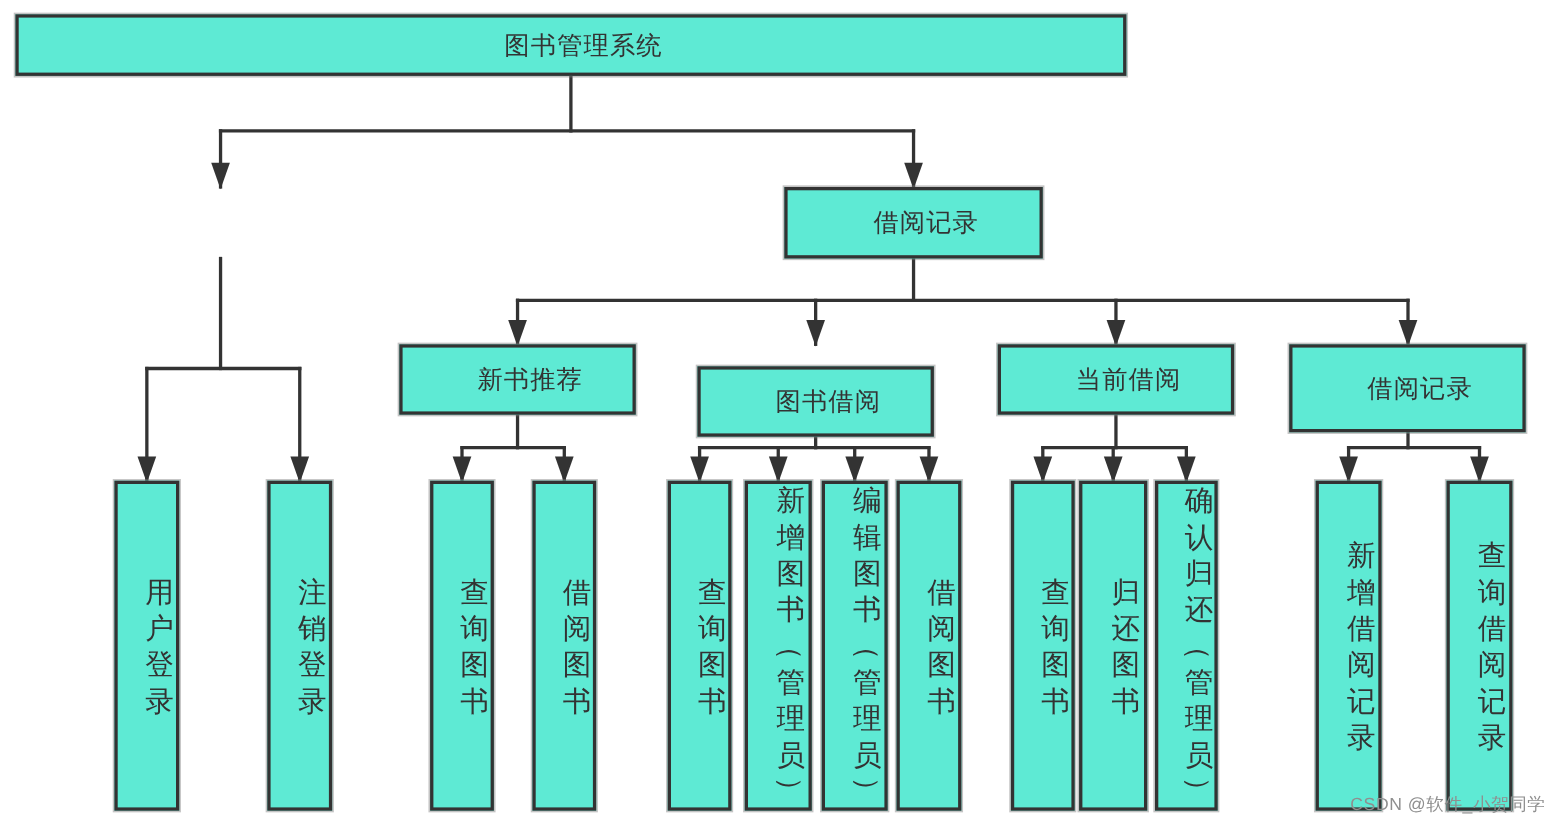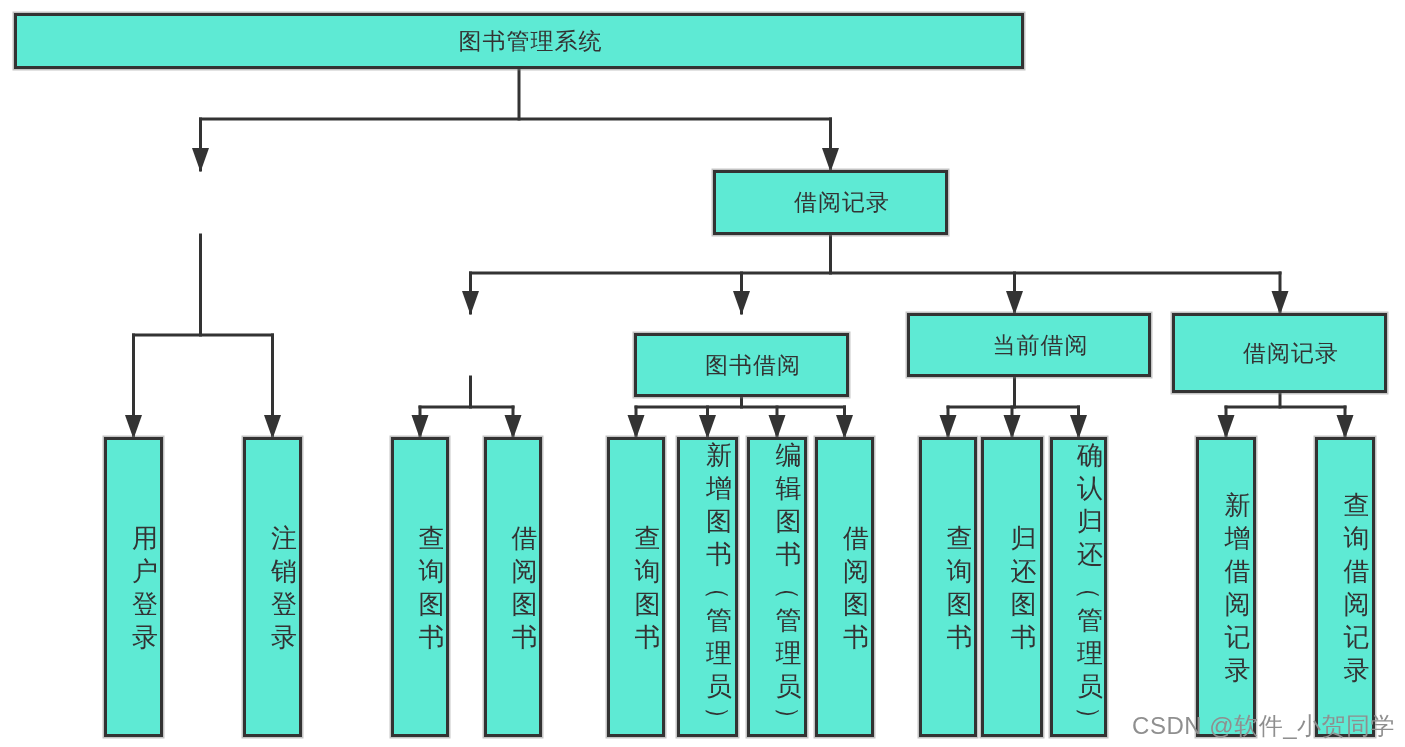--- a/index.html
+++ b/index.html
@@ -33,22 +33,22 @@
   .vnode{
     flex-direction:column;
     gap:7px;
     font-size:26px;
     line-height:1;
   }
   .vnode span{display:block;height:26px;line-height:26px;text-align:center;}
   .vnode span.rot{transform:rotate(90deg);}
   .watermark{
     position:absolute;
-    right:10px;bottom:5px;
-    font-size:24px;
+    right:0;bottom:5px;
+    font-size:16px;
     color:var(--watermark);
     letter-spacing:0.5px;
     white-space:nowrap;
   }
 </style>
 </head>
 <body>
 
 <div class="stage">
 
@@ -97,22 +97,23 @@
     <path class="ln" d="M1280,377 L1280,407"></path>
     <path class="ln" d="M1226,407 L1345,407"></path>
     <path class="ln" d="M1226,407 L1226,437" marker-end="url(#arw)"></path>
     <path class="ln" d="M1345,407 L1345,437" marker-end="url(#arw)"></path>
   </svg>
 
   <div class="node hnode" style="left:14px;top:13px;width:1010px;height:56px;">图书管理系统</div>
 
   <div class="node hnode" style="left:713px;top:170px;width:235px;height:65px;">借阅记录</div>
 
+  <div class="node hnode" style="left:363px;top:313px;width:215px;height:64px;">新书推荐</div>
   <div class="node hnode" style="left:634px;top:313px;width:215px;height:64px;margin-top:20px;">图书借阅</div>
-  <div class="node hnode" style="left:907px;top:313px;width:244px;height:64px;">当前借阅</div>
+  <div class="node hnode" style="left:907px;top:313px;width:215px;height:64px;">当前借阅</div>
   <div class="node hnode" style="left:1172px;top:313px;width:215px;height:80px;">借阅记录</div>
 
   <div class="node vnode" style="left:104px;top:437px;width:59px;height:300px;">
       <span>用</span>
       <span>户</span>
       <span>登</span>
       <span>录</span>
     </div>
   <div class="node vnode" style="left:243px;top:437px;width:59px;height:300px;">
       <span>注</span>

